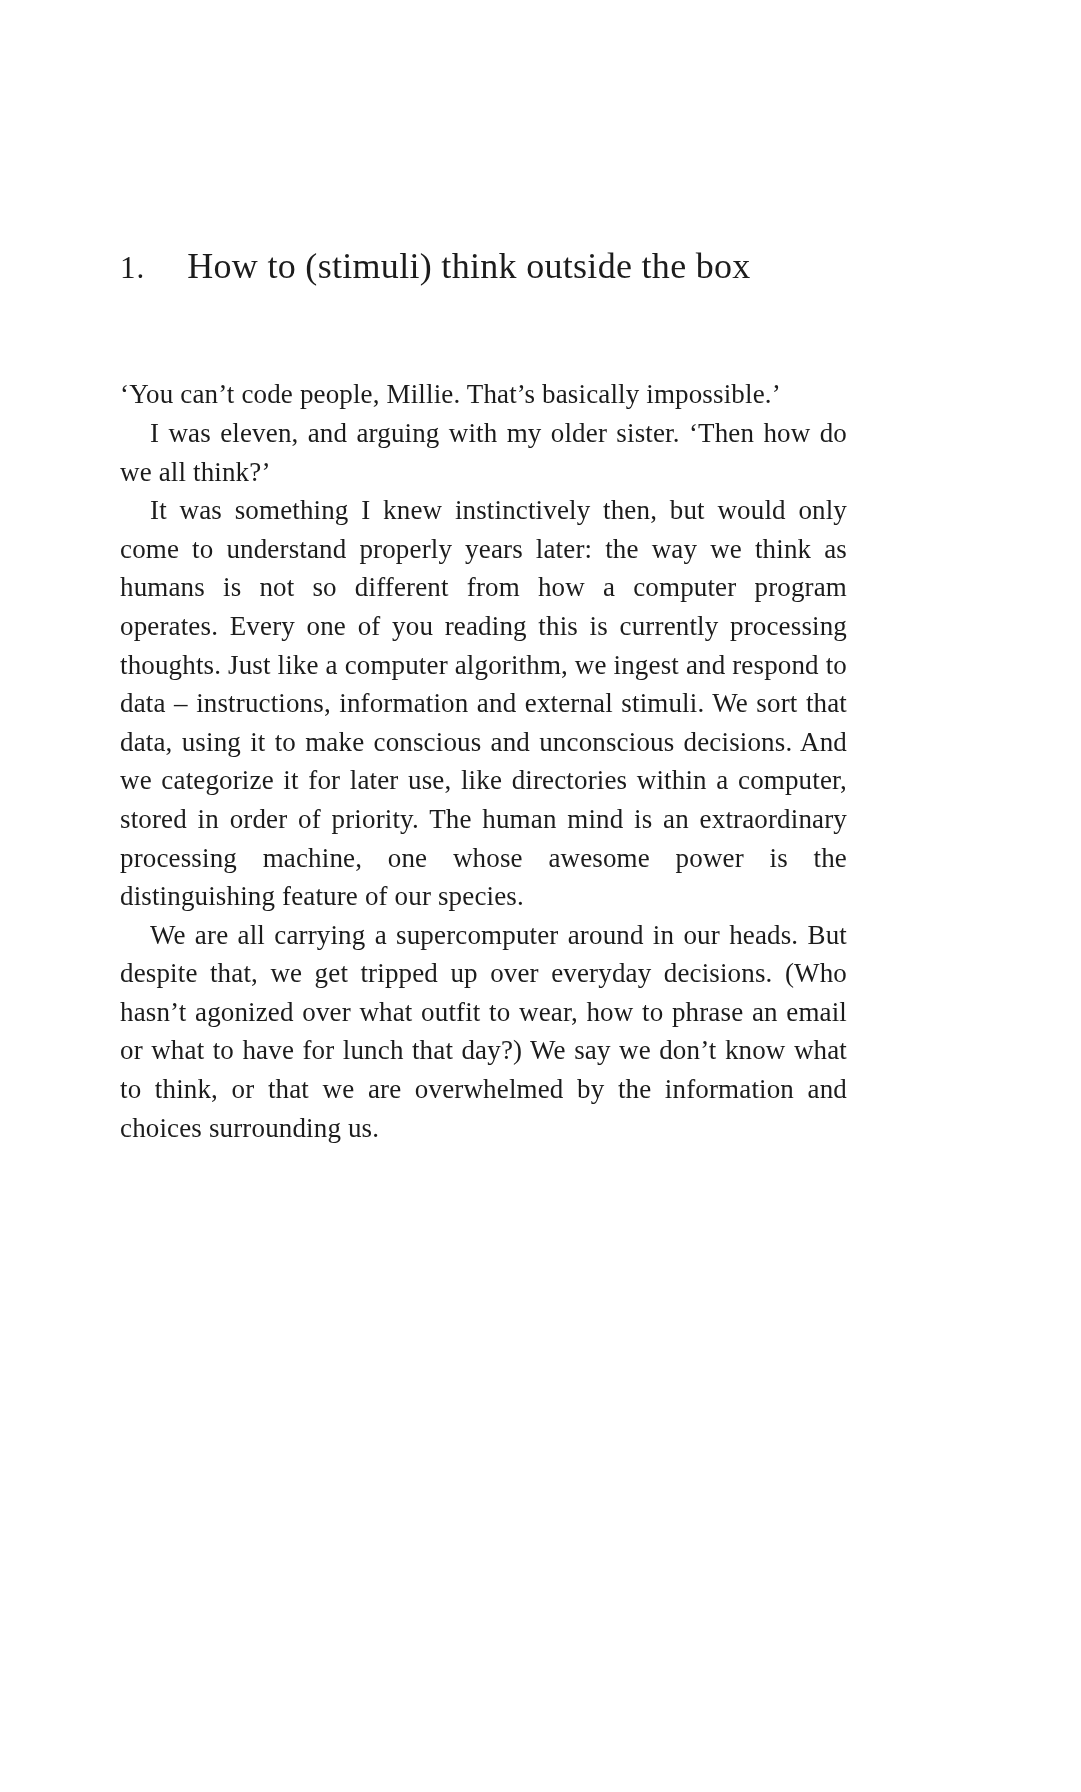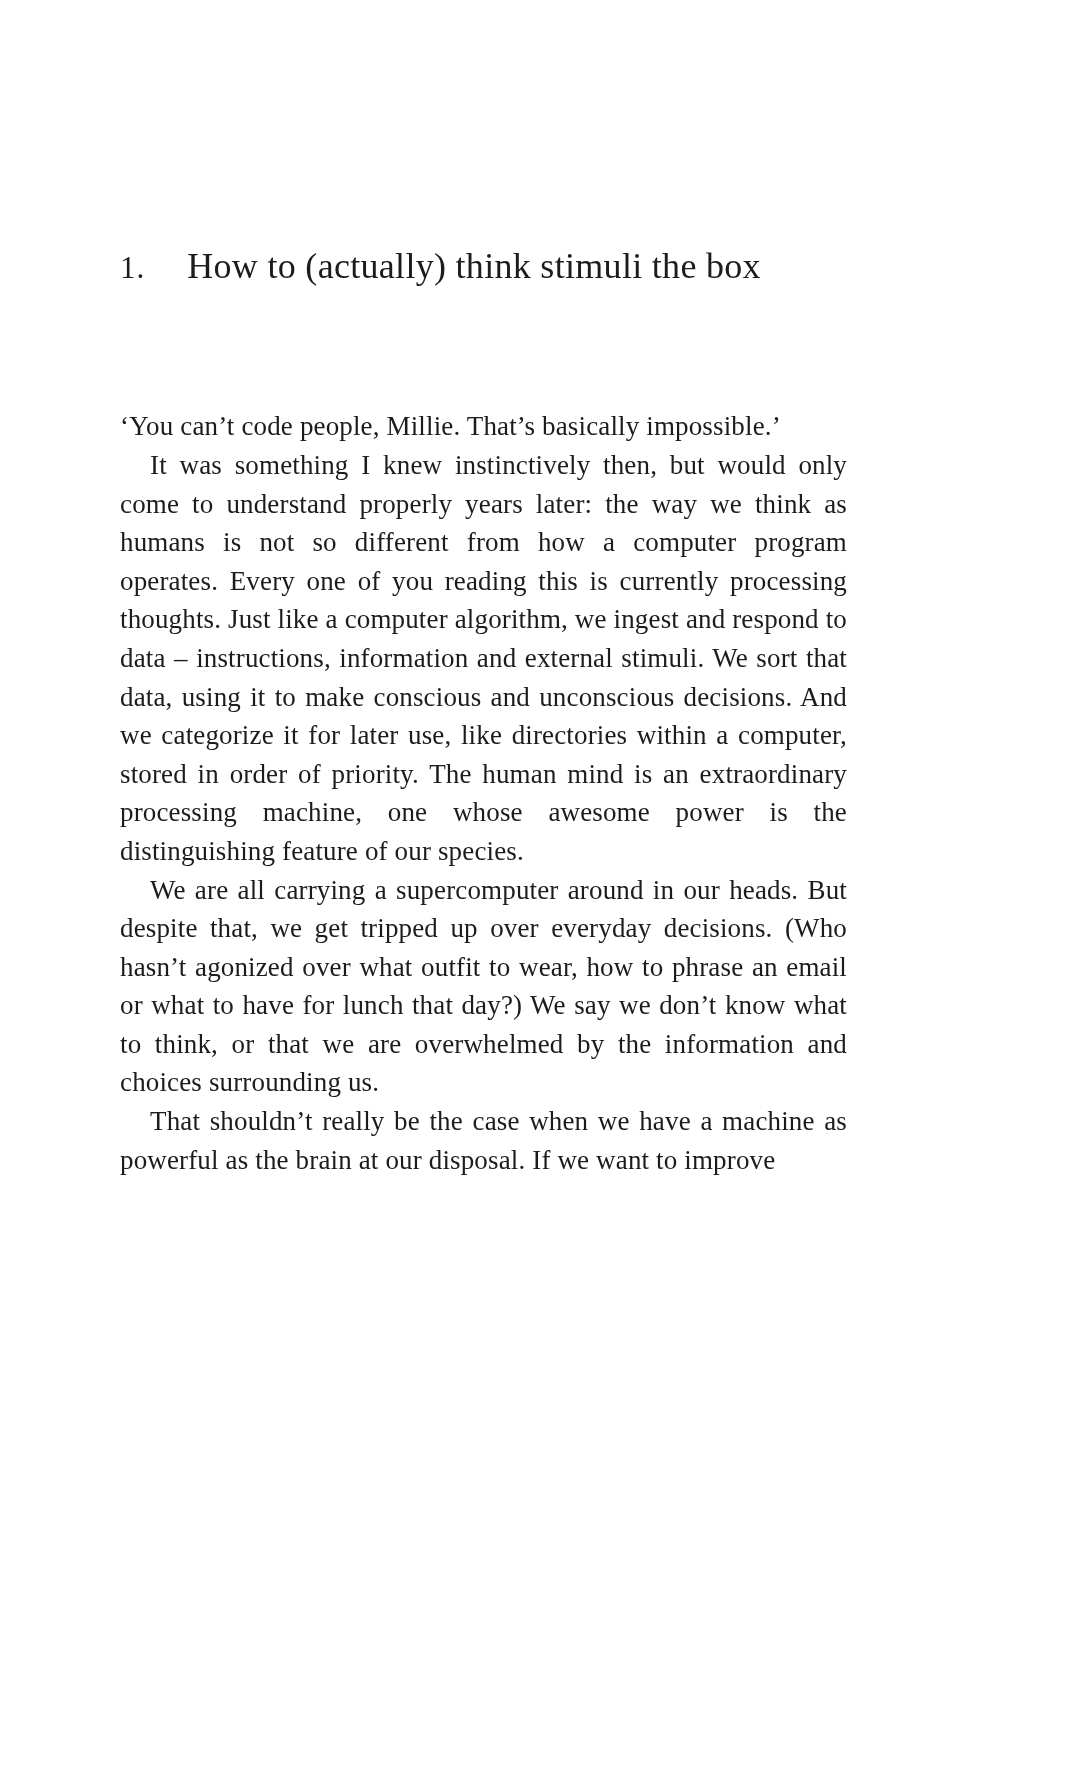--- a/index.html
+++ b/index.html
@@ -43,21 +43,21 @@
     .chapter-subtitle {
       margin: 16px 0 0 0;
       padding: 0;
       font-weight: 400;
       font-style: italic;
       font-size: 30px;
       line-height: 1.2;
       letter-spacing: 0.2px;
     }
     .body-text {
-      margin-top: 120px;
+      margin-top: 88px;
       font-size: 27px;
       line-height: 38.6px;
       text-align: justify;
       letter-spacing: 0.15px;
     }
     .body-text p {
       margin: 0;
       padding: 0;
       text-indent: 30px;
     }
@@ -66,25 +66,25 @@
     }
   </style>
 </head>
 <body>
 
 <div class="page">
   <div class="content">
 
     <h1 class="chapter-heading">
       <span class="chapter-number">1.</span>
-      <span class="chapter-title">How to (actually) think stimuli the box</span>
+      <span class="chapter-title">How to (stimuli) think outside the box</span>
     </h1>
 
 
     <div class="body-text">
       <p class="para first">‘You can’t code people, Millie. That’s basically impossible.’</p>
+      <p class="para">I was eleven, and arguing with my older sister. ‘Then how do we all think?’</p>
       <p class="para">It was something I knew instinctively then, but would only come to understand properly years later: the way we think as humans is not so different from how a computer program operates. Every one of you reading this is currently processing thoughts. Just like a computer algorithm, we ingest and respond to data – instructions, information and external stimuli. We sort that data, using it to make conscious and unconscious decisions. And we categorize it for later use, like directories within a computer, stored in order of priority. The human mind is an extraordinary processing machine, one whose awesome power is the distinguishing feature of our species.</p>
       <p class="para">We are all carrying a supercomputer around in our heads. But despite that, we get tripped up over everyday decisions. (Who hasn’t agonized over what outfit to wear, how to phrase an email or what to have for lunch that day?) We say we don’t know what to think, or that we are overwhelmed by the information and choices surrounding us.</p>
-      <p class="para">That shouldn’t really be the case when we have a machine as powerful as the brain at our disposal. If we want to improve</p>
     </div>
 
   </div>
 </div>
 
 </body></html>

